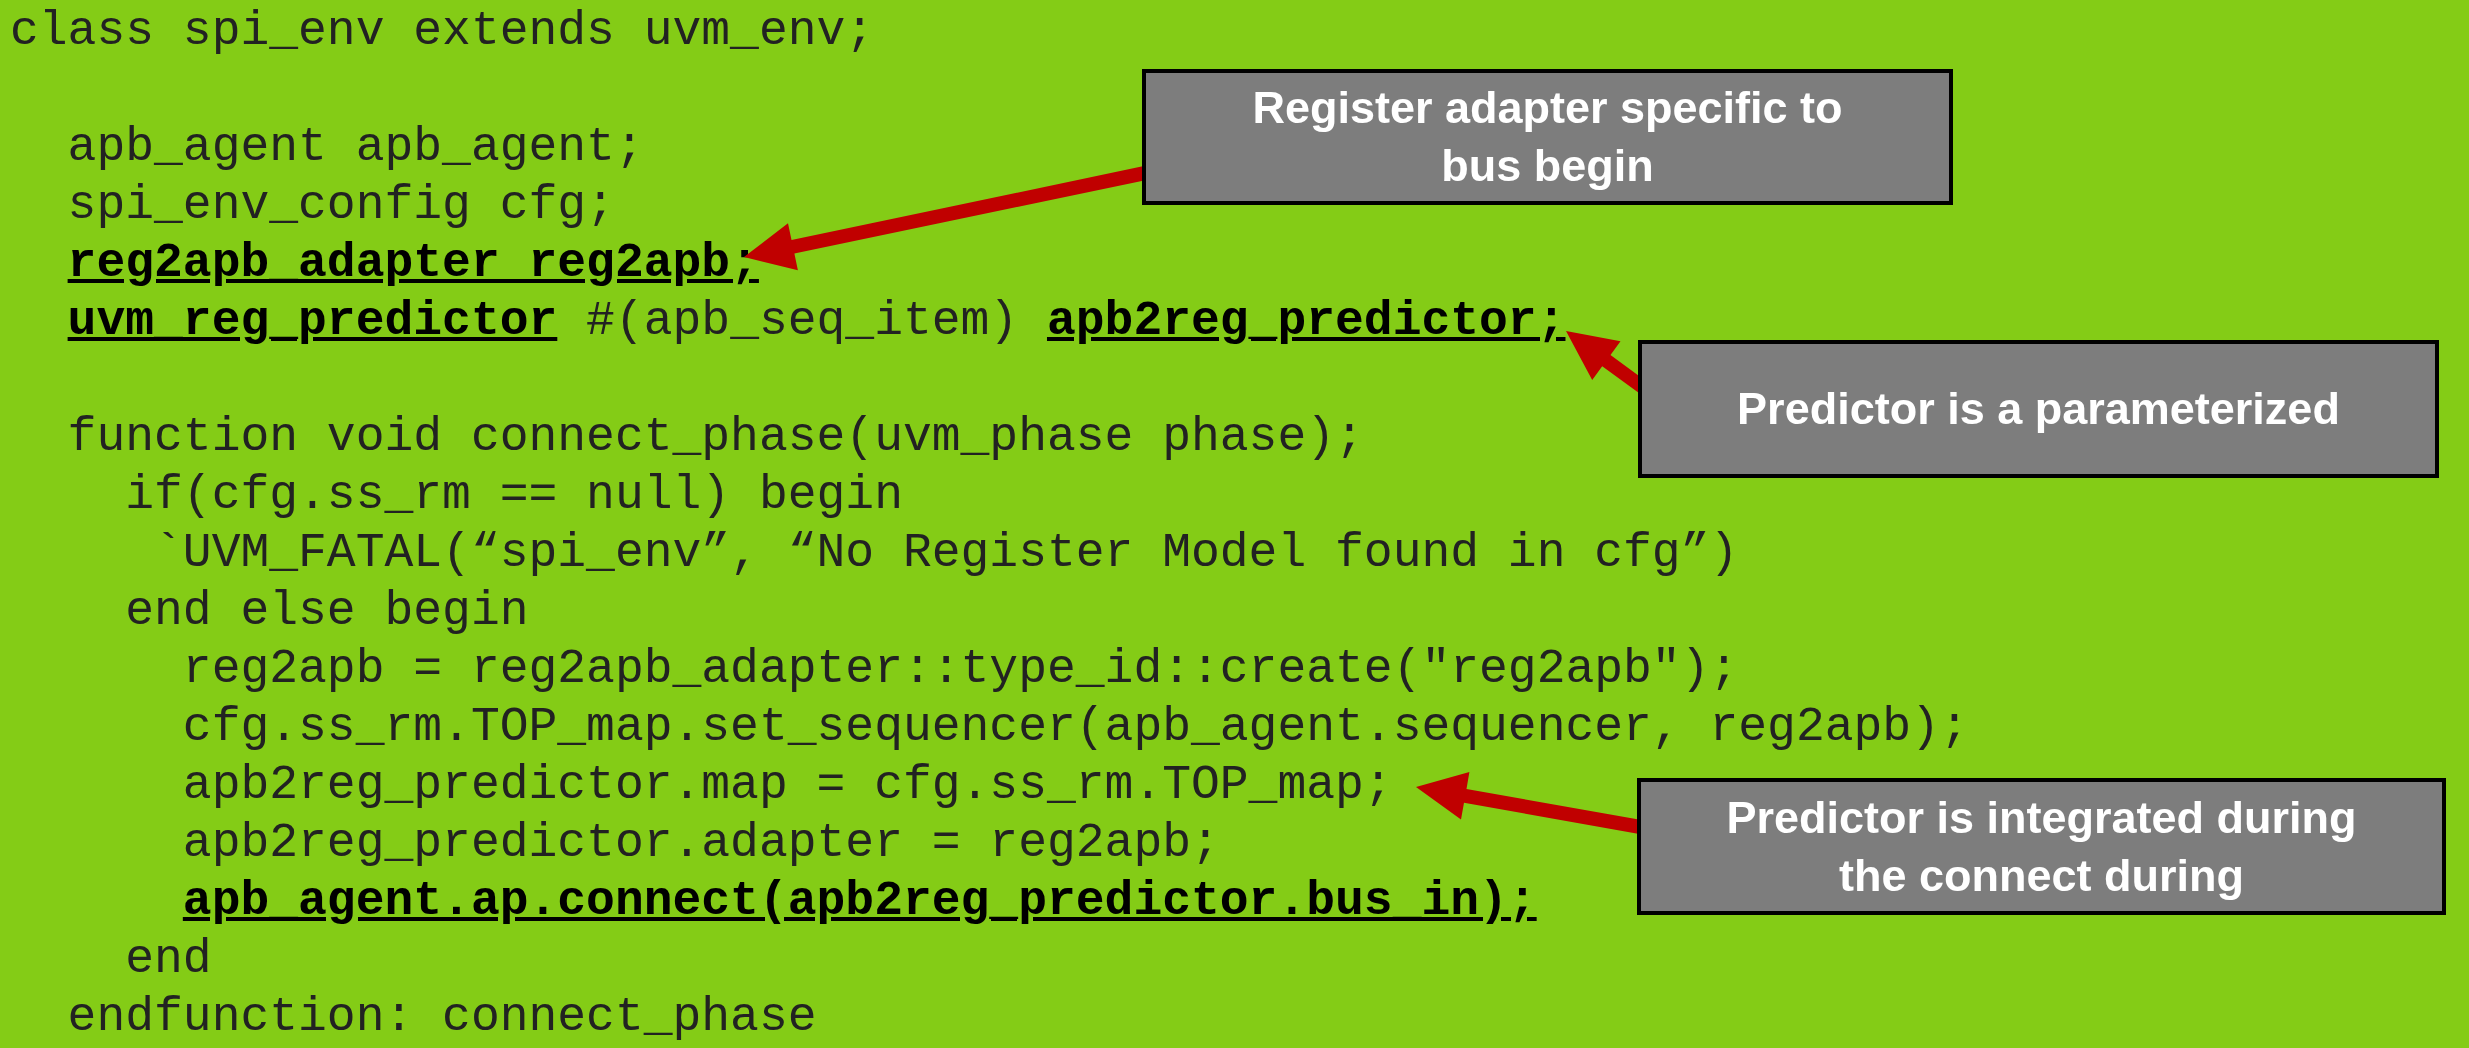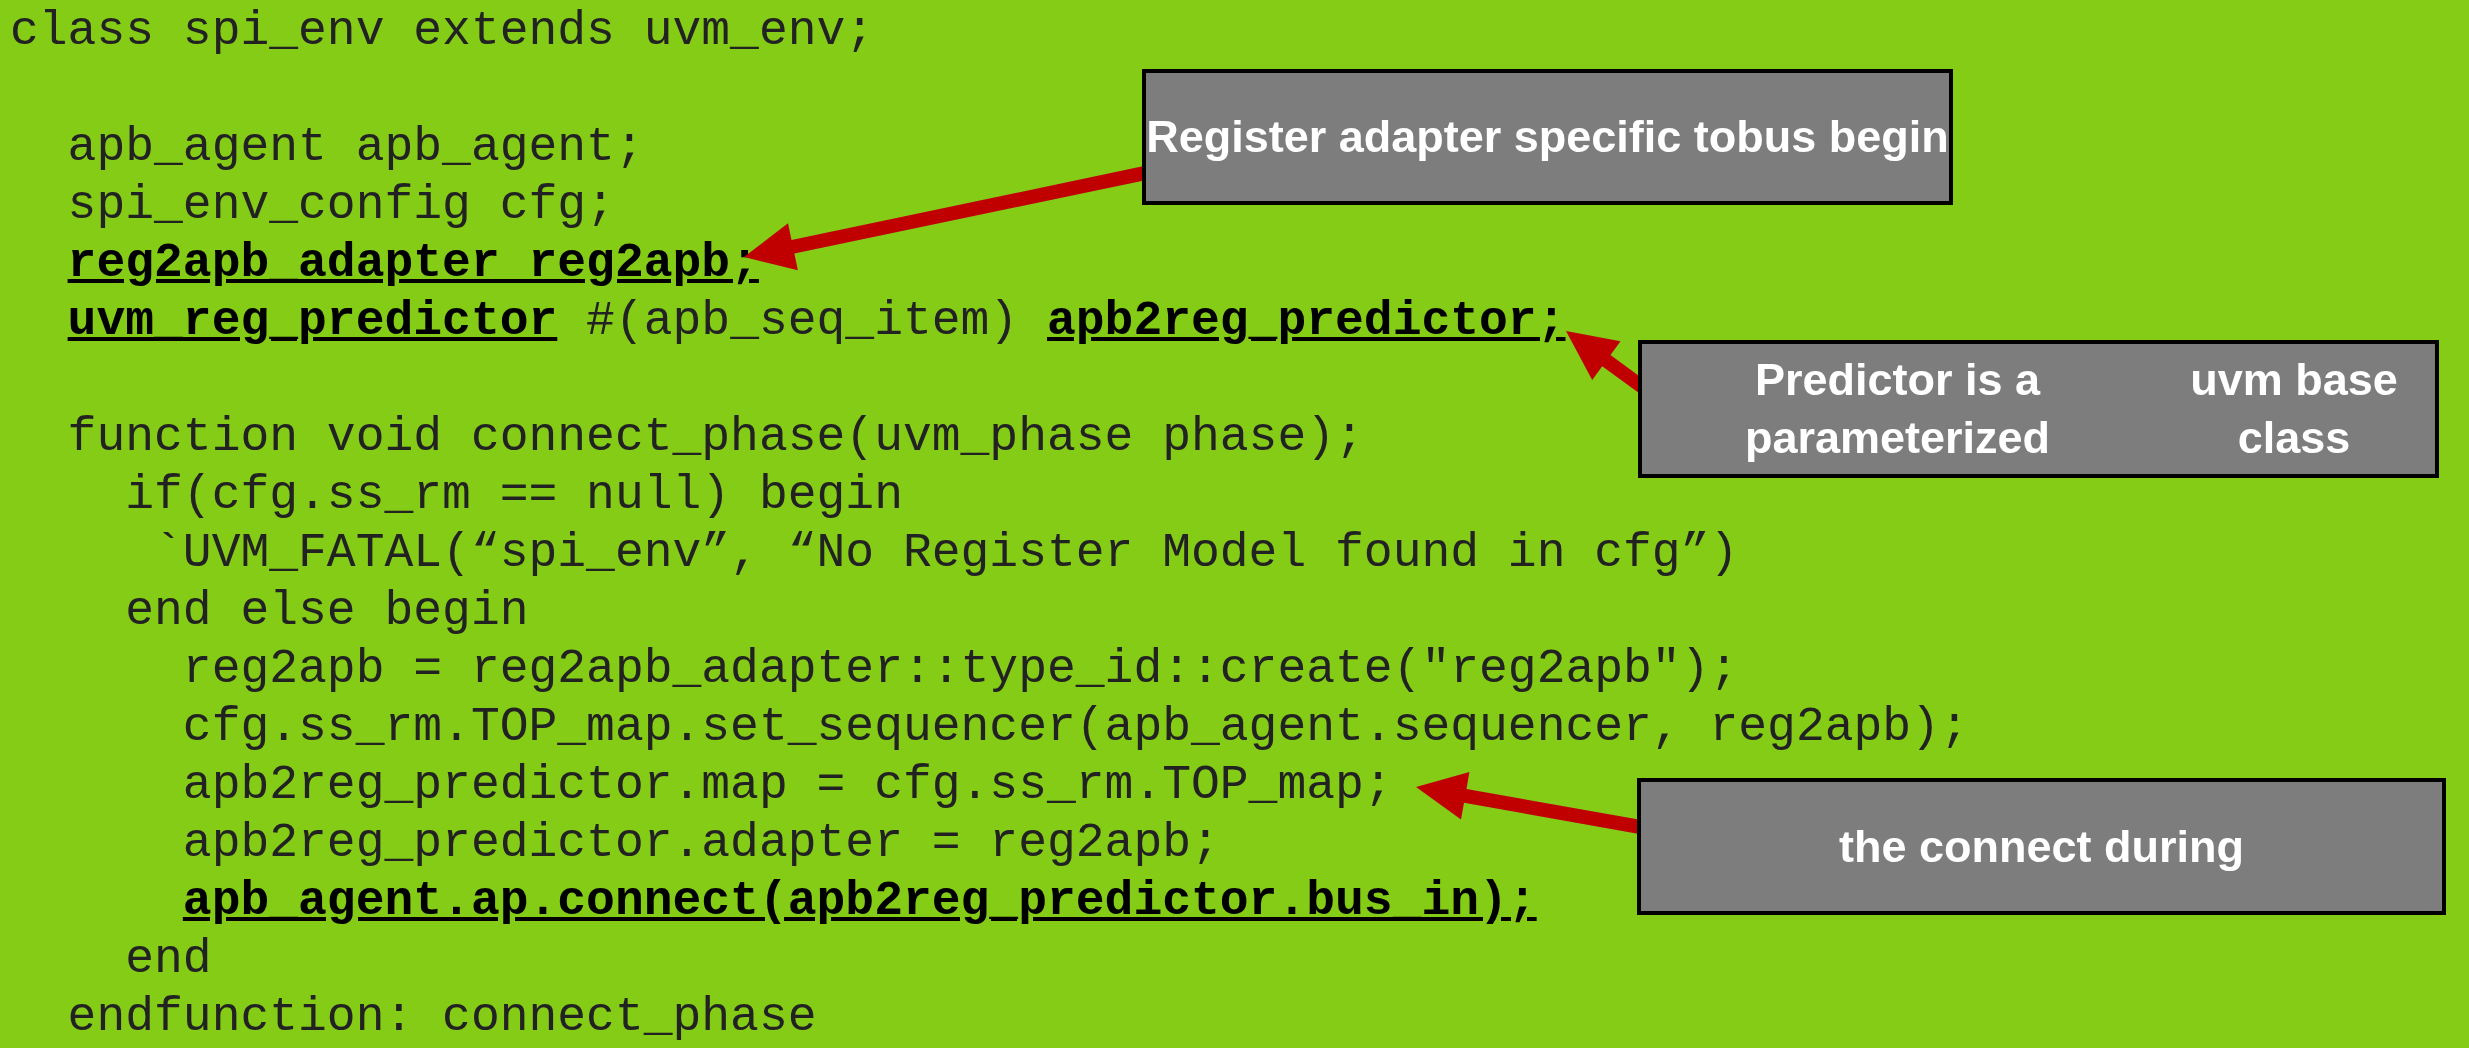--- a/index.html
+++ b/index.html
@@ -37,21 +37,21 @@
     position: absolute;
     box-sizing: border-box;
     border: 4px solid #000000;
     background: #7d7d7d;
     color: #ffffff;
     font-weight: bold;
     font-size: 45px;
     line-height: 58px;
     text-align: center;
     display: flex;
-    flex-direction: row;
+    flex-direction: column;
     align-items: center;
     justify-content: center;
   }
   .callout-line { display: block; }
 </style>
 </head>
 <body>
 
 <div class="slide">
   <div class="code-block" id="code-block" style="color: rgb(34, 34, 34);"><div class="code-line"><span>class spi_env extends uvm_env;</span></div><div class="code-line">&nbsp;</div><div class="code-line"><span>  apb_agent apb_agent;</span></div><div class="code-line"><span>  spi_env_config cfg;</span></div><div class="code-line"><span>  </span><b>reg2apb_adapter reg2apb;</b></div><div class="code-line"><span>  </span><b>uvm_reg_predictor</b><span> #(apb_seq_item) </span><b>apb2reg_predictor;</b></div><div class="code-line">&nbsp;</div><div class="code-line"><span>  function void connect_phase(uvm_phase phase);</span></div><div class="code-line"><span>    if(cfg.ss_rm == null) begin</span></div><div class="code-line"><span>     `UVM_FATAL(“spi_env”, “No Register Model found in cfg”)</span></div><div class="code-line"><span>    end else begin</span></div><div class="code-line"><span>      reg2apb = reg2apb_adapter::type_id::create("reg2apb");</span></div><div class="code-line"><span>      cfg.ss_rm.TOP_map.set_sequencer(apb_agent.sequencer, reg2apb);</span></div><div class="code-line"><span>      apb2reg_predictor.map = cfg.ss_rm.TOP_map;</span></div><div class="code-line"><span>      apb2reg_predictor.adapter = reg2apb;</span></div><div class="code-line"><span>      </span><b>apb_agent.ap.connect(apb2reg_predictor.bus_in);</b></div><div class="code-line"><span>    end</span></div><div class="code-line"><span>  endfunction: connect_phase</span></div></div>
@@ -60,19 +60,19 @@
       <polygon points="1656.1,388.4 1610.5,354.9 1620.5,341.2 1566.0,331.0 1592.2,379.9 1602.2,366.2 1647.9,399.6" fill="#c00000"></polygon>
       <polygon points="1647.2,821.1 1466.5,788.9 1469.4,772.1 1416.0,787.0 1461.0,819.4 1464.0,802.7 1644.8,834.9" fill="#c00000"></polygon>
     </svg>
   <div id="callout-layer">
       <div class="callout" style="left: 1142px; top: 69px; width: 811px; height: 136px; background: rgb(125, 125, 125); border-color: rgb(0, 0, 0); color: rgb(255, 255, 255);">
         <span class="callout-line">Register adapter specific to</span>
         <span class="callout-line">bus begin</span>
       </div>
       <div class="callout" style="left: 1638px; top: 340px; width: 801px; height: 138px; background: rgb(125, 125, 125); border-color: rgb(0, 0, 0); color: rgb(255, 255, 255);">
         <span class="callout-line">Predictor is a parameterized</span>
-        <span class="callout-line">uvm base class</span>
       </div>
       <div class="callout" style="left: 1637px; top: 778px; width: 809px; height: 137px; background: rgb(125, 125, 125); border-color: rgb(0, 0, 0); color: rgb(255, 255, 255);">
+        <span class="callout-line">Predictor is integrated during</span>
         <span class="callout-line">the connect during</span>
       </div>
     </div>
 </div>
 
 </body></html>

